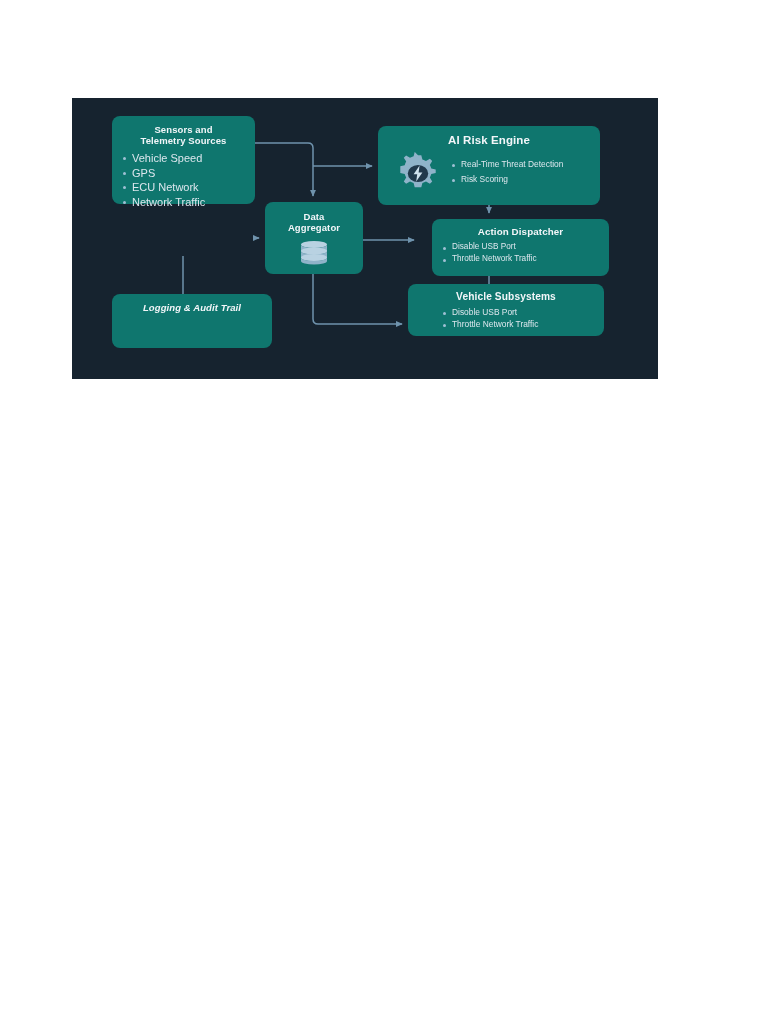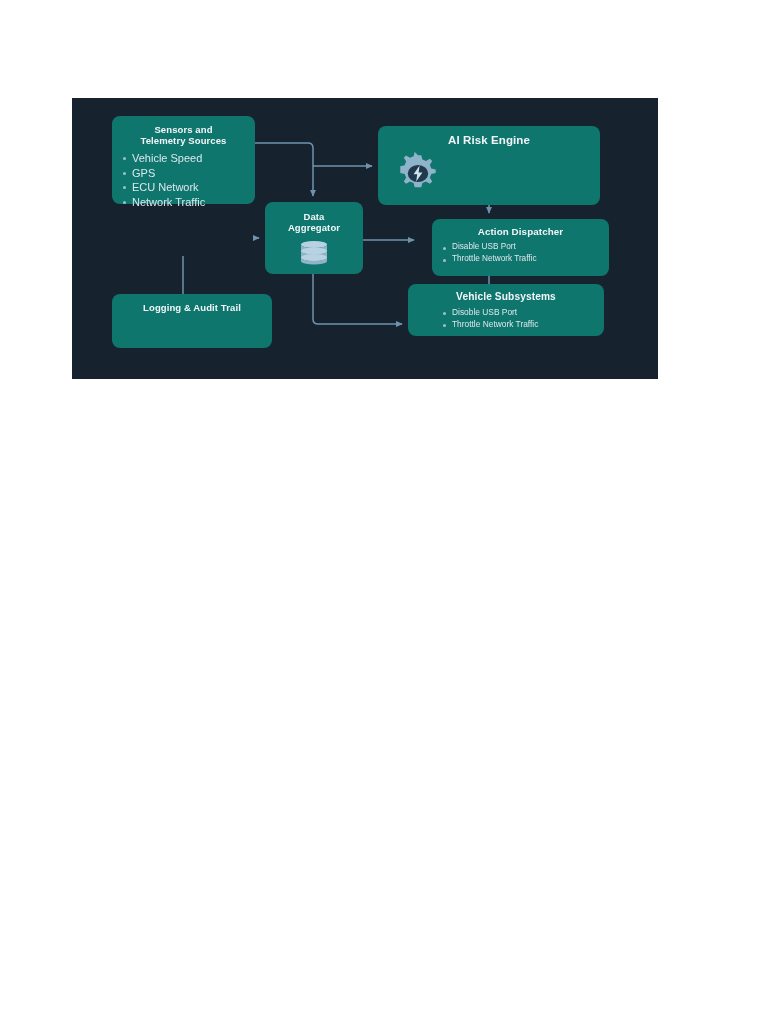--- a/index.html
+++ b/index.html
@@ -106,20 +106,21 @@
   }
   #node-agg-left .node-title { font-size: 9.5px; }
 
   
   #node-logging {
     left: 40px;
     top: 196px;
     width: 160px;
     height: 54px;
     padding: 8px 10px;
+    font-style: italic;
   }
   #node-logging .node-title { font-size: 9.5px; margin-bottom: 3px; }
   #node-logging .log-row {
     display: flex;
     align-items: center;
     gap: 10px;
     padding-left: 4px;
   }
   #node-logging .log-caption {
     font-size: 8.2px;
@@ -251,20 +252,24 @@
 
     <div class="node" id="node-ai">
       <div class="node-title">AI Risk Engine</div>
       <div class="ai-body">
 
         <svg class="icon" width="44" height="44" viewBox="0 0 44 44">
           <path fill="#8fb3c9" d="M22,3.2 l3.3,0 1.1,4.4 a15,15 0 0 1 3.6,1.5 l3.9,-2.4 2.3,2.3 -2.4,3.9 a15,15 0 0 1 1.5,3.6 l4.4,1.1 0,3.3 -4.4,1.1 a15,15 0 0 1 -1.5,3.6 l2.4,3.9 -2.3,2.3 -3.9,-2.4 a15,15 0 0 1 -3.6,1.5 l-1.1,4.4 -3.3,0 -3.3,0 -1.1,-4.4 a15,15 0 0 1 -3.6,-1.5 l-3.9,2.4 -2.3,-2.3 2.4,-3.9 a15,15 0 0 1 -1.5,-3.6 l-4.4,-1.1 0,-3.3 0,-3.3 4.4,-1.1 a15,15 0 0 1 1.5,-3.6 l-2.4,-3.9 2.3,-2.3 3.9,2.4 a15,15 0 0 1 3.6,-1.5 l1.1,-4.4 z"></path>
           <ellipse cx="22" cy="21.5" rx="10.2" ry="8.6" fill="#21394c"></ellipse>
           <path d="M23.6,13.6 L17.6,22.2 L21.2,22.2 L20.2,29.4 L26.4,20.6 L22.6,20.6 Z" fill="#cfe2ee"></path>
         </svg>
+        <ul class="bullets">
+          <li>Real-Time Threat Detection</li>
+          <li>Risk Scoring</li>
+        </ul>
       </div>
     </div>
 
     <div class="node" id="node-dispatch">
       <div class="node-title">Action Dispatcher</div>
       <ul class="bullets">
         <li>Disable USB Port</li>
         <li>Throttle Network Traffic</li>
       </ul>
     </div>

